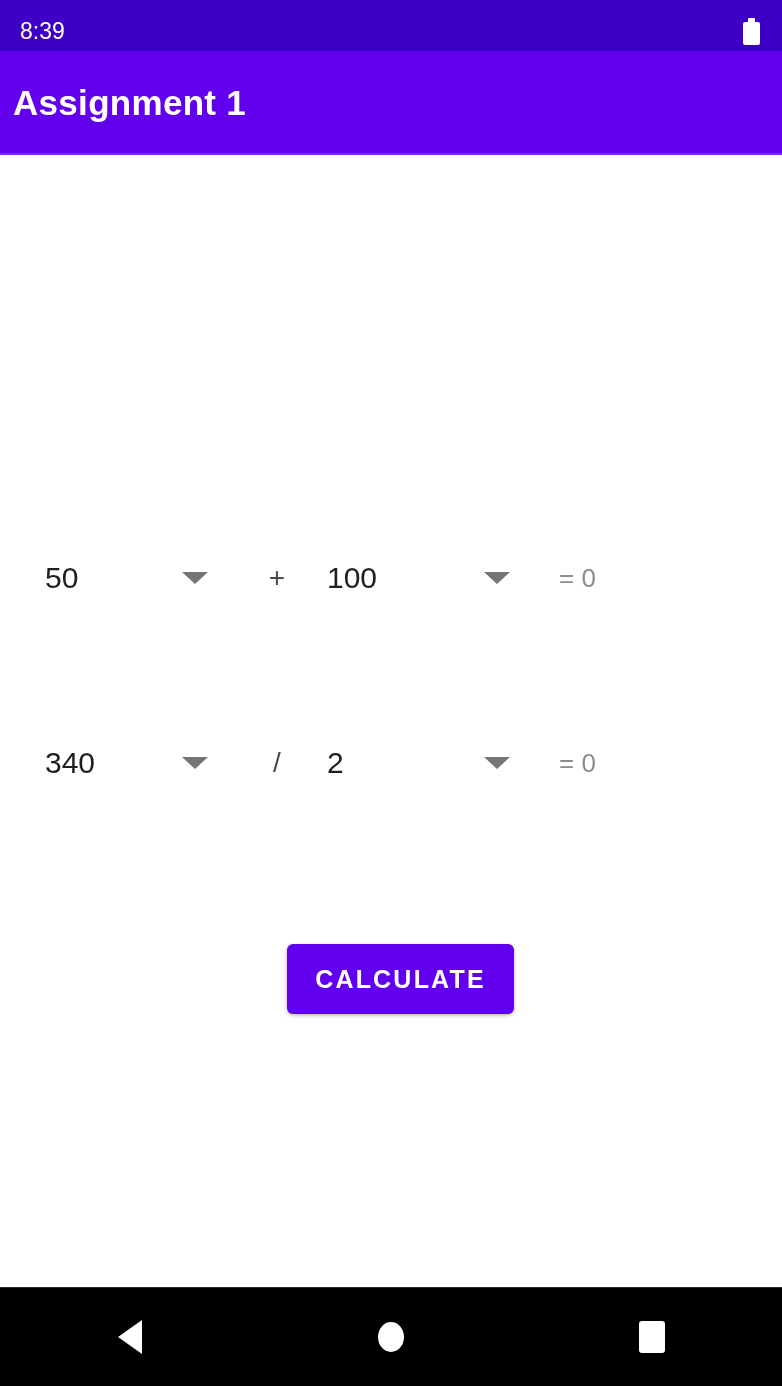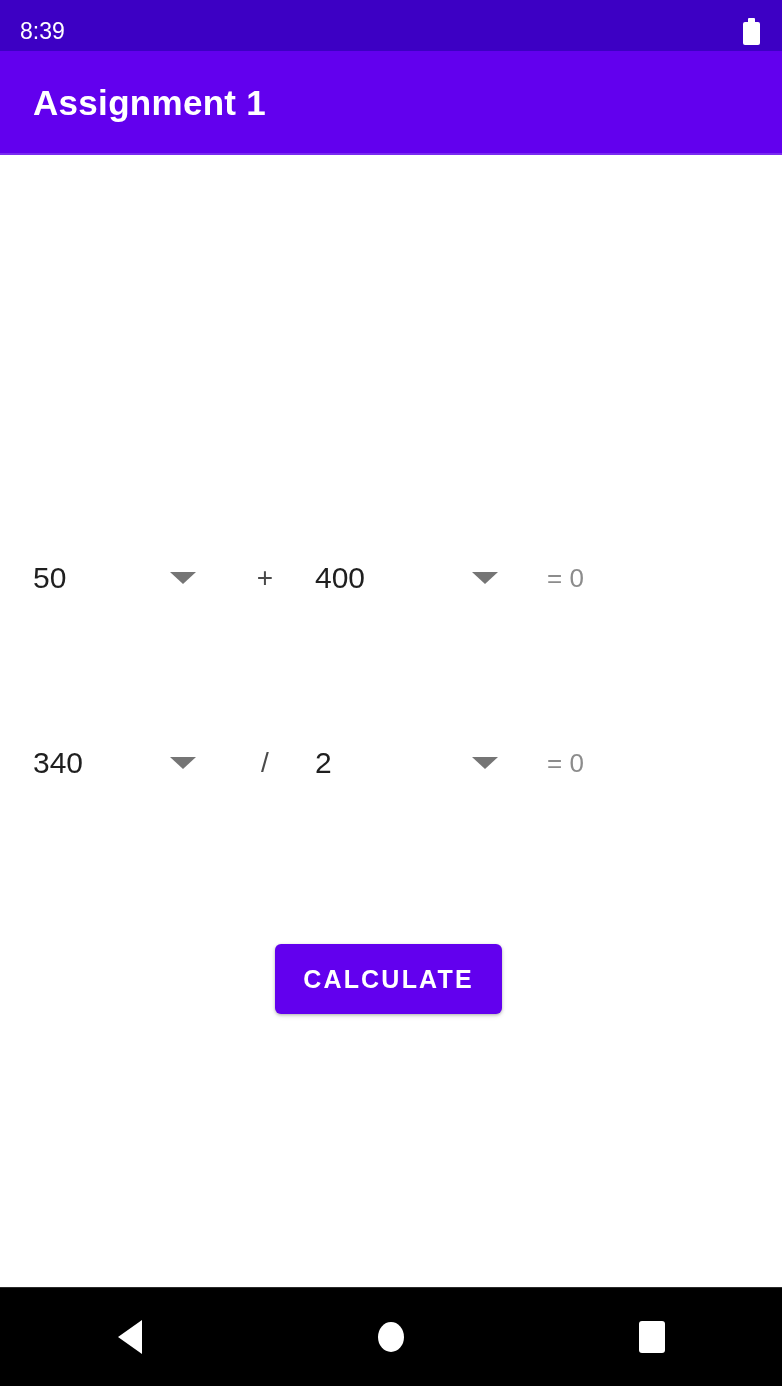--- a/index.html
+++ b/index.html
@@ -71,37 +71,38 @@
     border-radius: 1px 1px 0 0;
   }
 
   
   .app-bar {
     height: 104px;
     flex: 0 0 104px;
     background: #6200ee;
     display: flex;
     align-items: center;
-    padding-left: 33px;
+    padding-left: 13px;
     box-sizing: border-box;
     border-bottom: 2px solid #7a2cf0;
   }
   .app-bar-title {
     color: #ffffff;
     font-size: 35px;
     font-weight: bold;
     letter-spacing: 0.3px;
     line-height: 1;
   }
 
   
   .content {
     position: relative;
     flex: 1 1 auto;
     background: #ffffff;
+    margin-left: 12px;
   }
 
   .calc-row {
     position: absolute;
     left: 0;
     width: 782px;
     height: 56px;
     display: flex;
     align-items: center;
   }
@@ -234,21 +235,21 @@
   </div>
 
   <div class="content">
 
     <div class="calc-row row-1">
       <span class="operand first">50</span>
       <span class="spinner-arrow-wrap spinner-1">
         <span class="spinner-arrow"></span>
       </span>
       <span class="operator">+</span>
-      <span class="operand second">400</span>
+      <span class="operand second">100</span>
       <span class="spinner-arrow-wrap spinner-2">
         <span class="spinner-arrow"></span>
       </span>
       <span class="result">= 0</span>
     </div>
 
     <div class="calc-row row-2">
       <span class="operand first">340</span>
       <span class="spinner-arrow-wrap spinner-1">
         <span class="spinner-arrow"></span>

